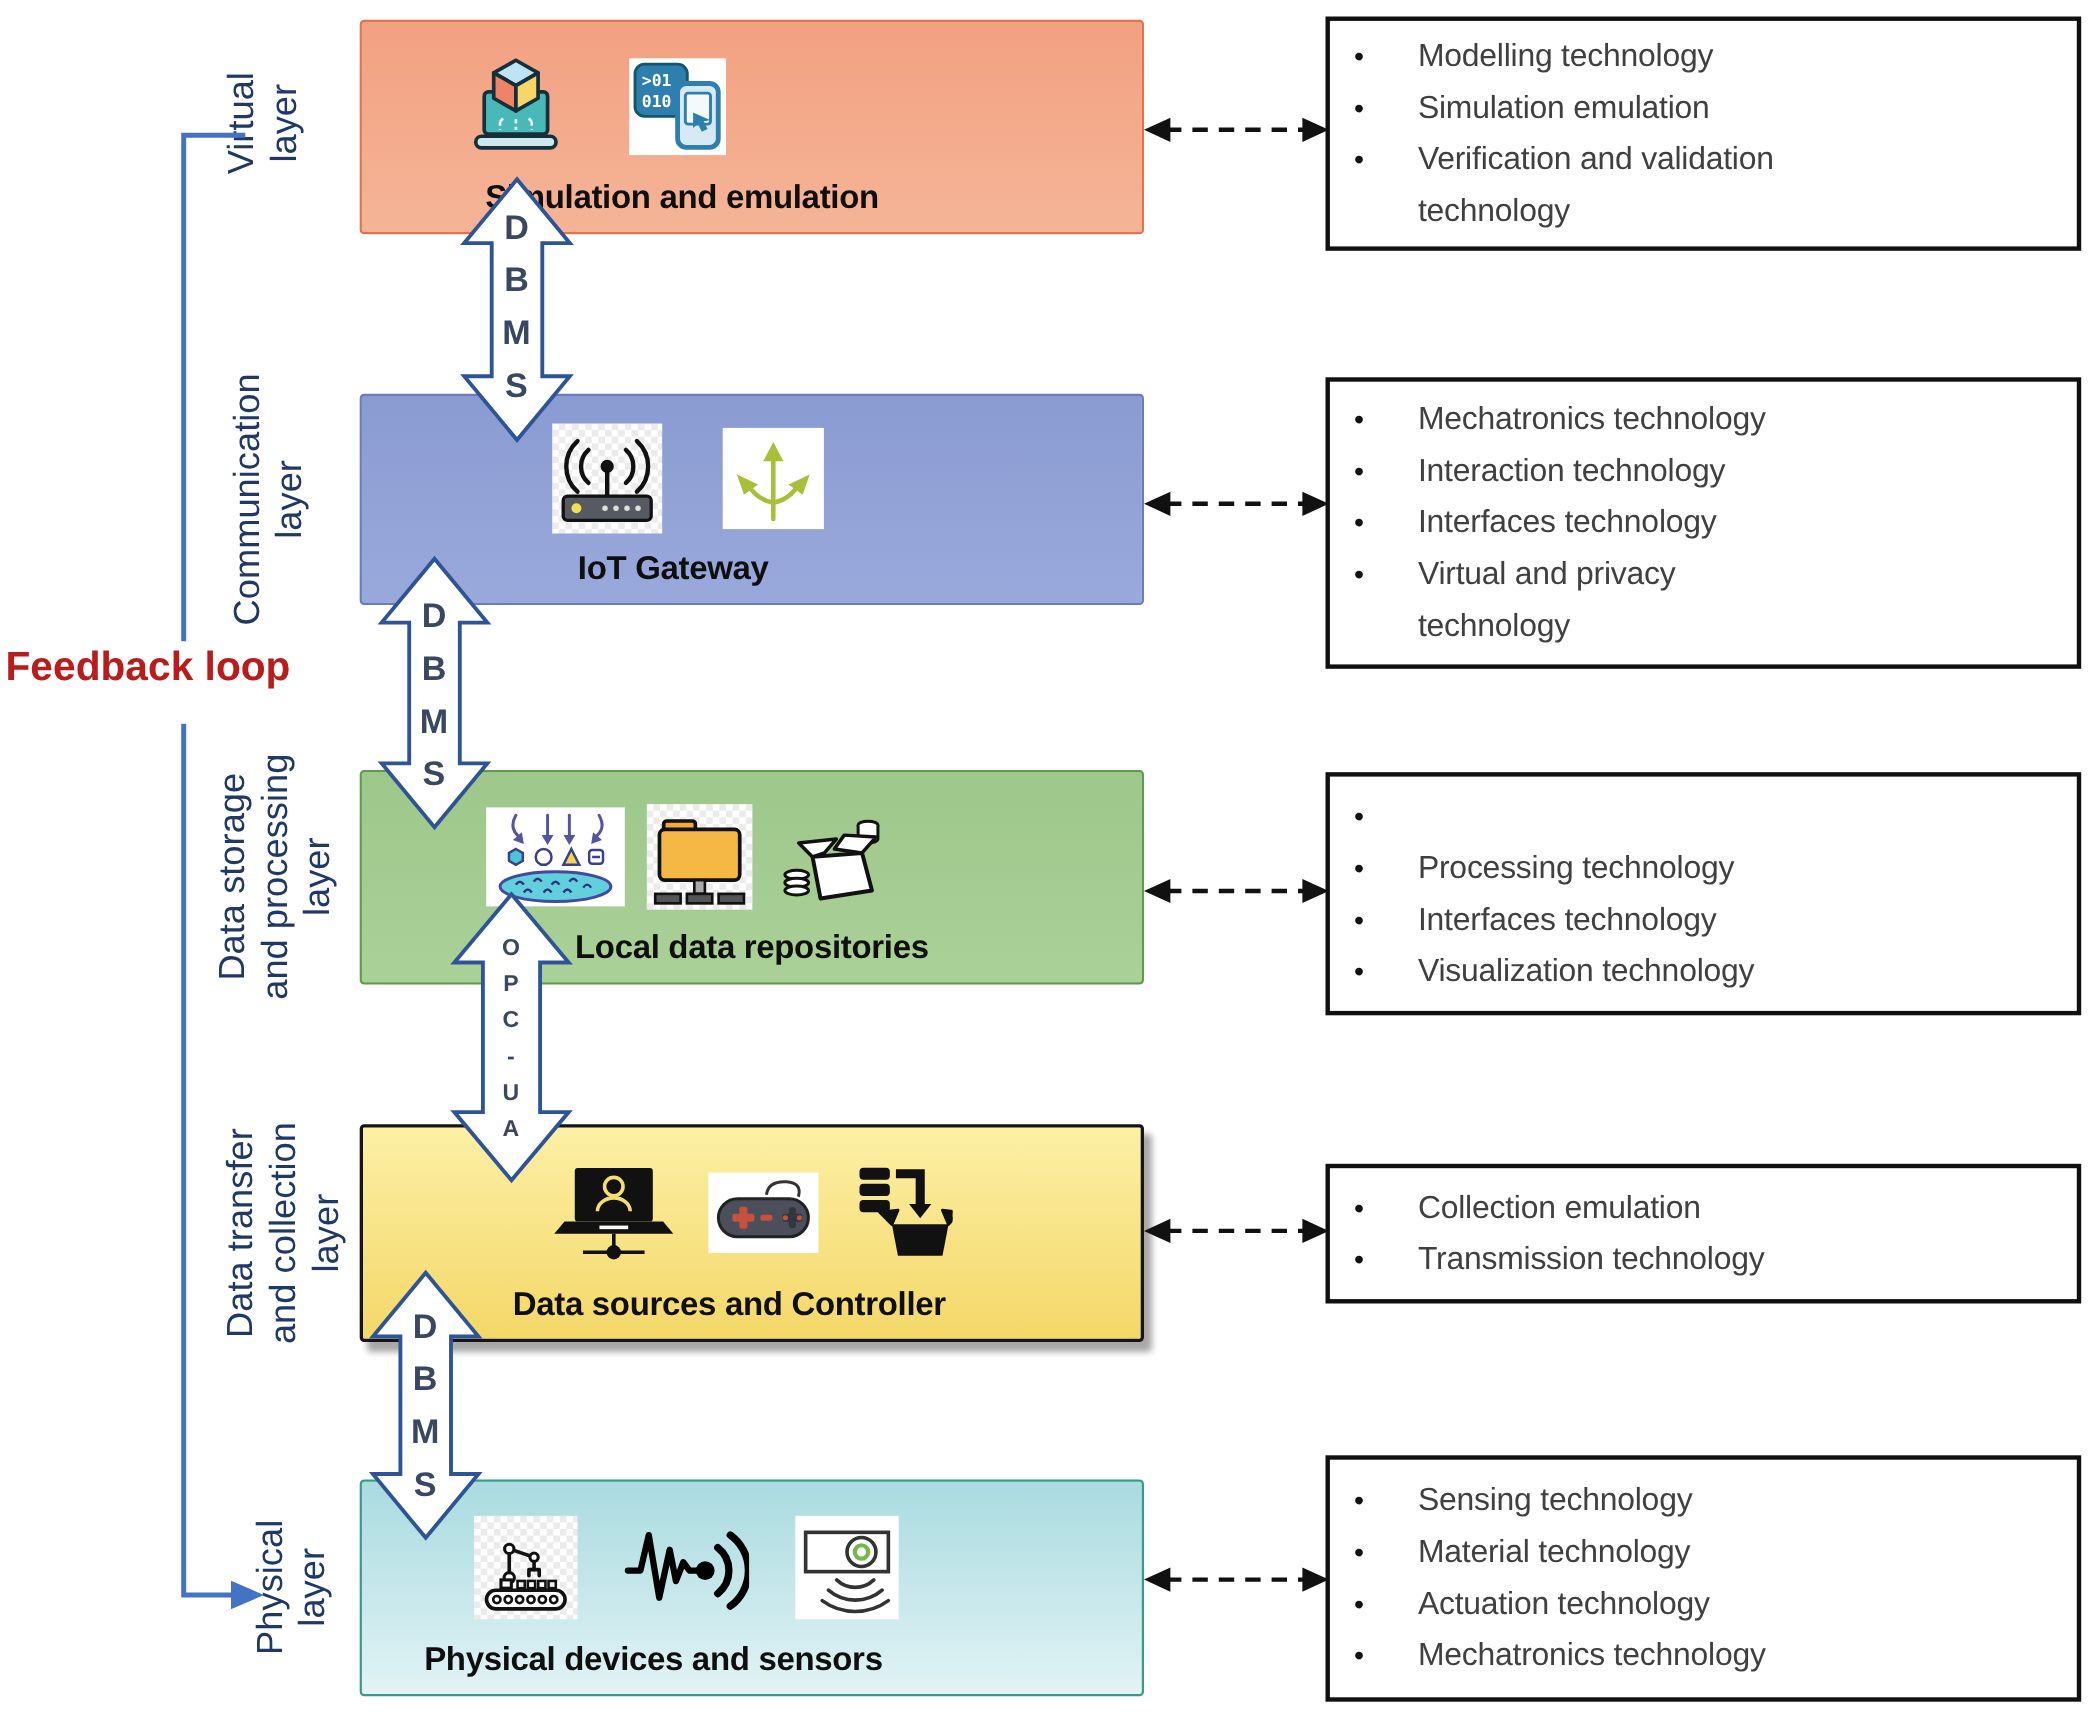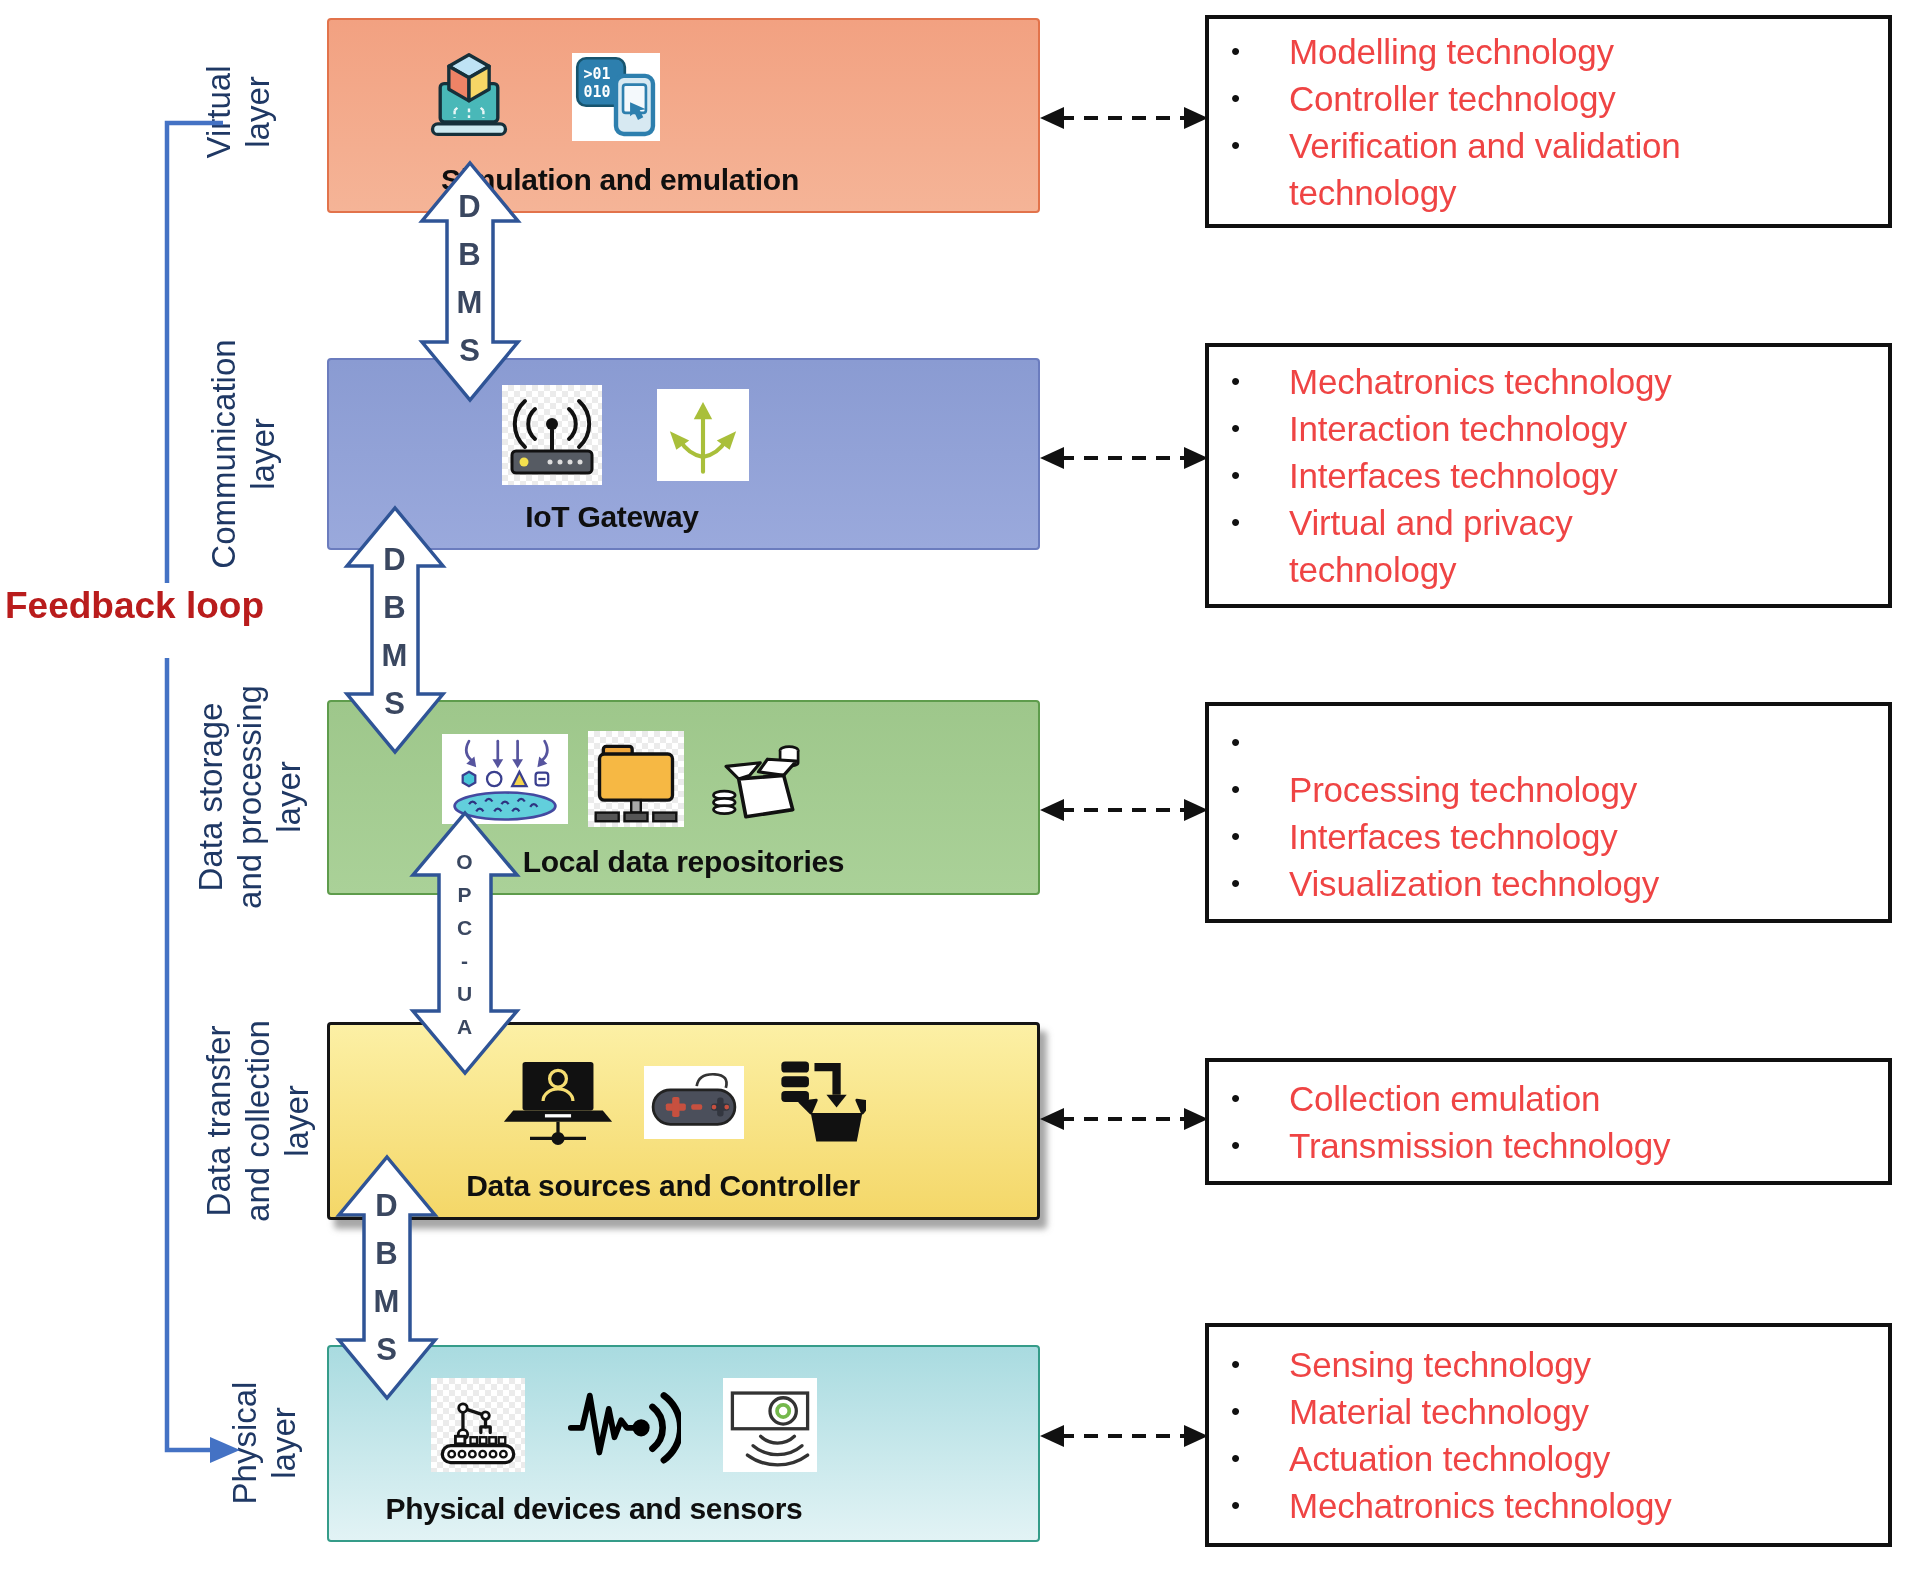--- a/index.html
+++ b/index.html
@@ -27,21 +27,21 @@
   
   .feedback-label{position:absolute;left:5px;top:585px;font-size:37px;font-weight:bold;
                   color:#b91c1c;z-index:2}
 
   
   .tech-box{position:absolute;left:1205px;width:687px;border:4px solid #101010;background:#fff;
             box-sizing:border-box;display:flex;flex-direction:column;justify-content:center;
             padding:4px 18px 4px 14px;z-index:1}
   .tech-item{display:flex;align-items:flex-start}
   .bullet{flex:none;width:58px;padding-left:8px;font-size:26px;line-height:47px;color:#111}
-  .tech-text{flex:1;font-size:35px;line-height:47px;color:#ef4444;white-space:pre-line;
+  .tech-text{flex:1;font-size:29px;line-height:47px;color:#404040;white-space:pre-line;
              letter-spacing:-0.2px}
 
   
   .overlay{position:absolute;left:0;top:0;z-index:5;pointer-events:none}
   .bigarrow{fill:#fff;stroke:#2F5496;stroke-width:3.5}
   .fb{fill:none;stroke:#4472C4;stroke-width:4.5}
   .dash{stroke:#111;stroke-width:4;stroke-dasharray:14 10}
   .dhead{fill:#111}
 
   
@@ -251,21 +251,21 @@
     <div class="box-title" style="--lpr:179px">Physical devices and sensors</div>
   </div>
 
   <div class="tech-box" style="top:15px;height:213px">
     <div class="tech-item">
         <span class="bullet">•</span>
         <span class="tech-text">Modelling technology</span>
       </div>
     <div class="tech-item">
         <span class="bullet">•</span>
-        <span class="tech-text">Controller technology</span>
+        <span class="tech-text">Simulation emulation</span>
       </div>
     <div class="tech-item">
         <span class="bullet">•</span>
         <span class="tech-text">Verification and validation
 technology</span>
       </div>
   </div>
 
   <div class="tech-box" style="top:343px;height:265px">
     <div class="tech-item">

